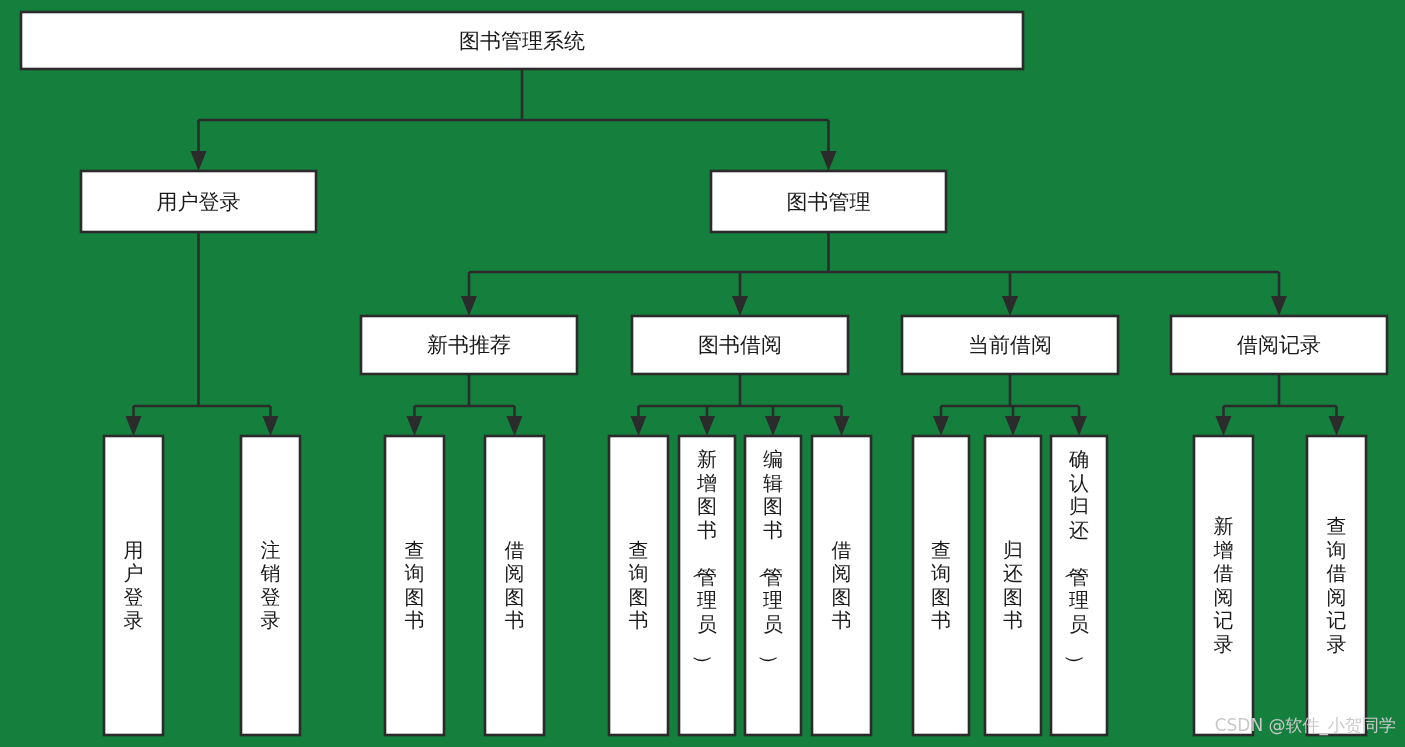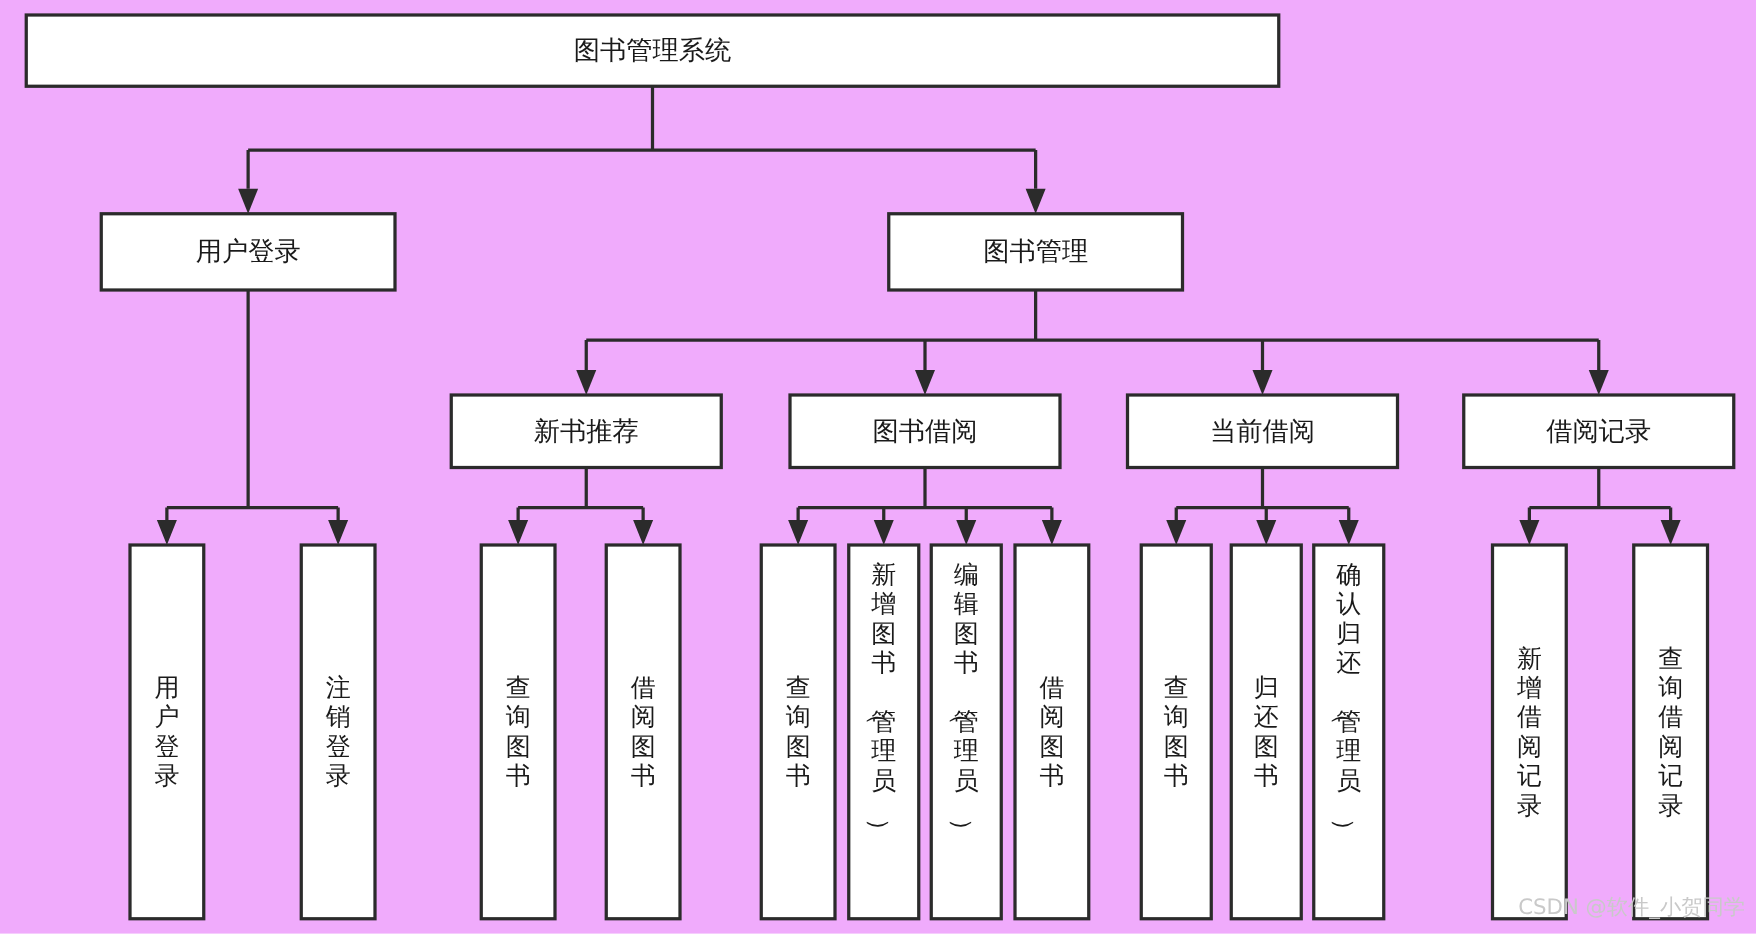--- a/index.html
+++ b/index.html
@@ -11,21 +11,21 @@
   body {
     width: 1405px;
     height: 747px;
     overflow: hidden;
     font-family: "DejaVu Sans", "Liberation Sans", sans-serif;
   }
   #diagram-root {
     position: relative;
     width: 1405px;
     height: 747px;
-    background: #f0abfc;
+    background: #15803d;
   }
   svg.diagram-canvas {
     display: block;
     width: 1405px;
     height: 747px;
   }
   .node-box {
     fill: #ffffff;
     stroke: #2b2b2b;
     stroke-width: 2.6;

